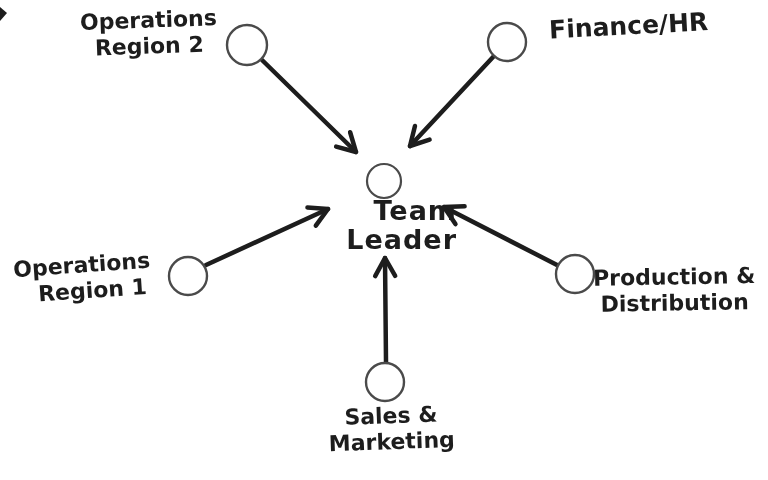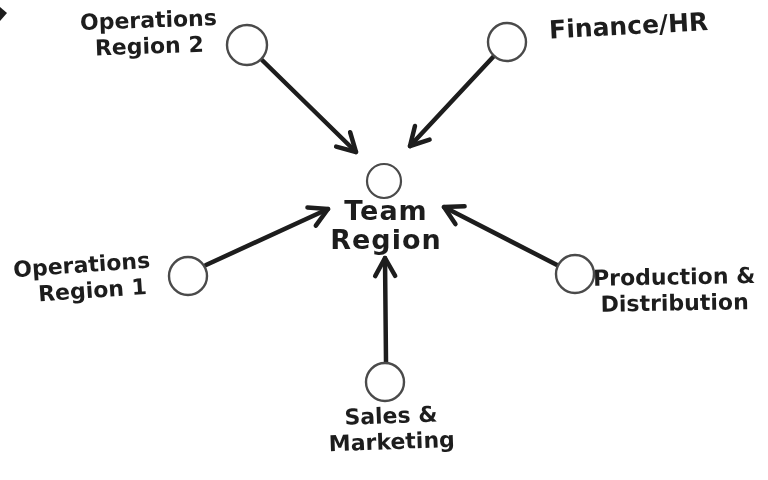--- a/index.html
+++ b/index.html
@@ -13,21 +13,21 @@
     line-height:1.2;white-space:nowrap;transform-origin:left top;
   }
   .label span{display:block;}
   .lbl-opr2{left:78px;top:10px;width:140px;font-size:22px;transform:rotate(-2deg);}
   .lbl-finhr{left:538px;top:16px;width:180px;font-size:25px;transform:rotate(-3deg);}
   .lbl-opr1{left:2px;top:258px;width:158px;font-size:22px;transform:rotate(-4deg);}
   .lbl-opr1 span:nth-child(2){padding-left:18px;}
   .lbl-prod{left:584px;top:266px;width:180px;font-size:22px;transform:rotate(-1deg);}
   .lbl-sales{left:308px;top:406px;width:165px;font-size:22px;transform:rotate(-2deg);}
   .lbl-team{left:315px;top:196px;width:142px;font-size:27px;line-height:1.0;letter-spacing:1px;}
-  .lbl-team span{padding:1px 0;}
+  .lbl-team span{padding:1px 0;text-align:right;}
 </style>
 </head>
 <body>
 
 <div class="canvas">
 
   <svg class="strokes" width="768" height="480" viewBox="0 0 768 480">
     <defs>
       <marker id="ah" markerUnits="userSpaceOnUse" markerWidth="34" markerHeight="34" refX="26" refY="17" orient="auto">
         <path d="M8,7 L26,17 L8,27" fill="none" stroke="#1d1d1d" stroke-width="4.5" stroke-linecap="round" stroke-linejoin="round"></path>
@@ -69,16 +69,16 @@
     <span>Distribution</span>
   </div>
 
   <div class="label lbl-sales">
     <span>Sales &amp;</span>
     <span>Marketing</span>
   </div>
 
   <div class="label lbl-team">
     <span>Team</span>
-    <span>Region</span>
+    <span>Leader</span>
   </div>
 
 </div>
 
 </body></html>

